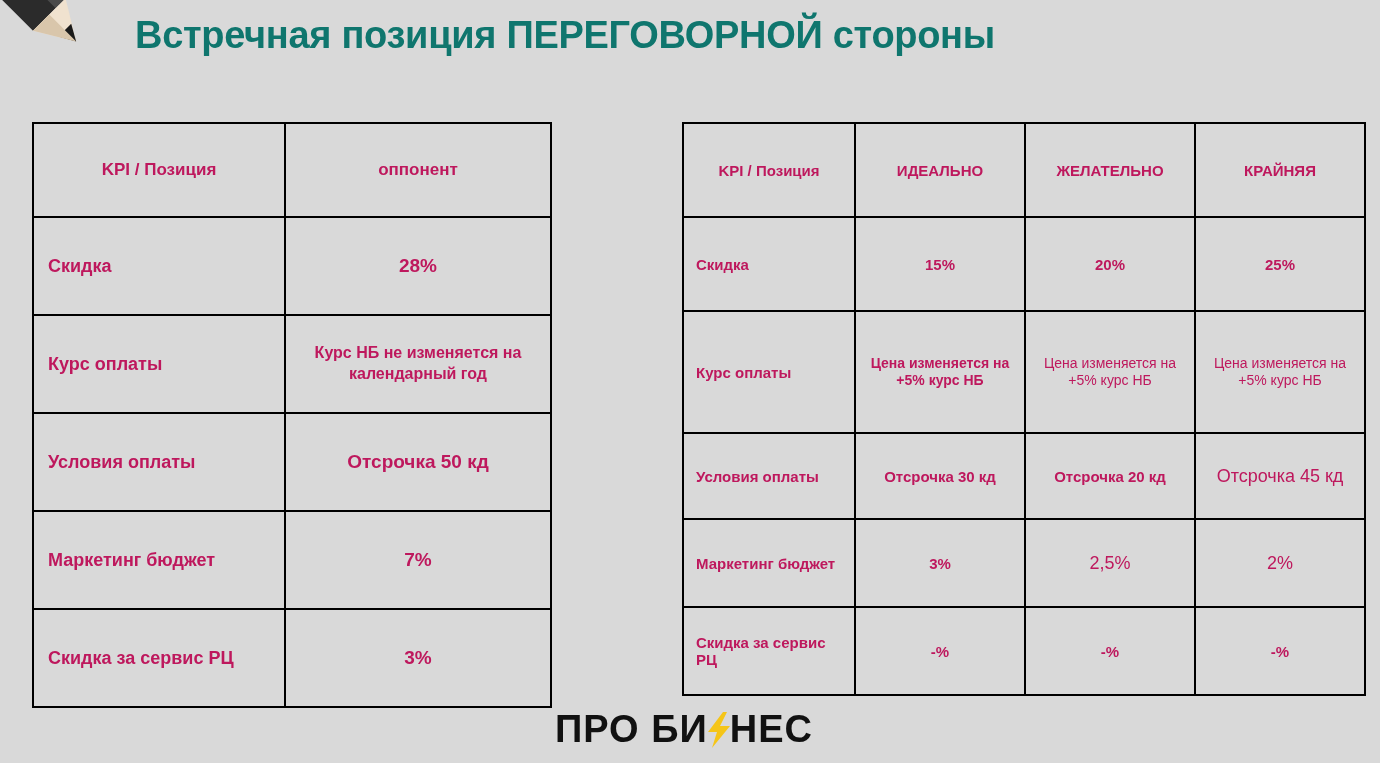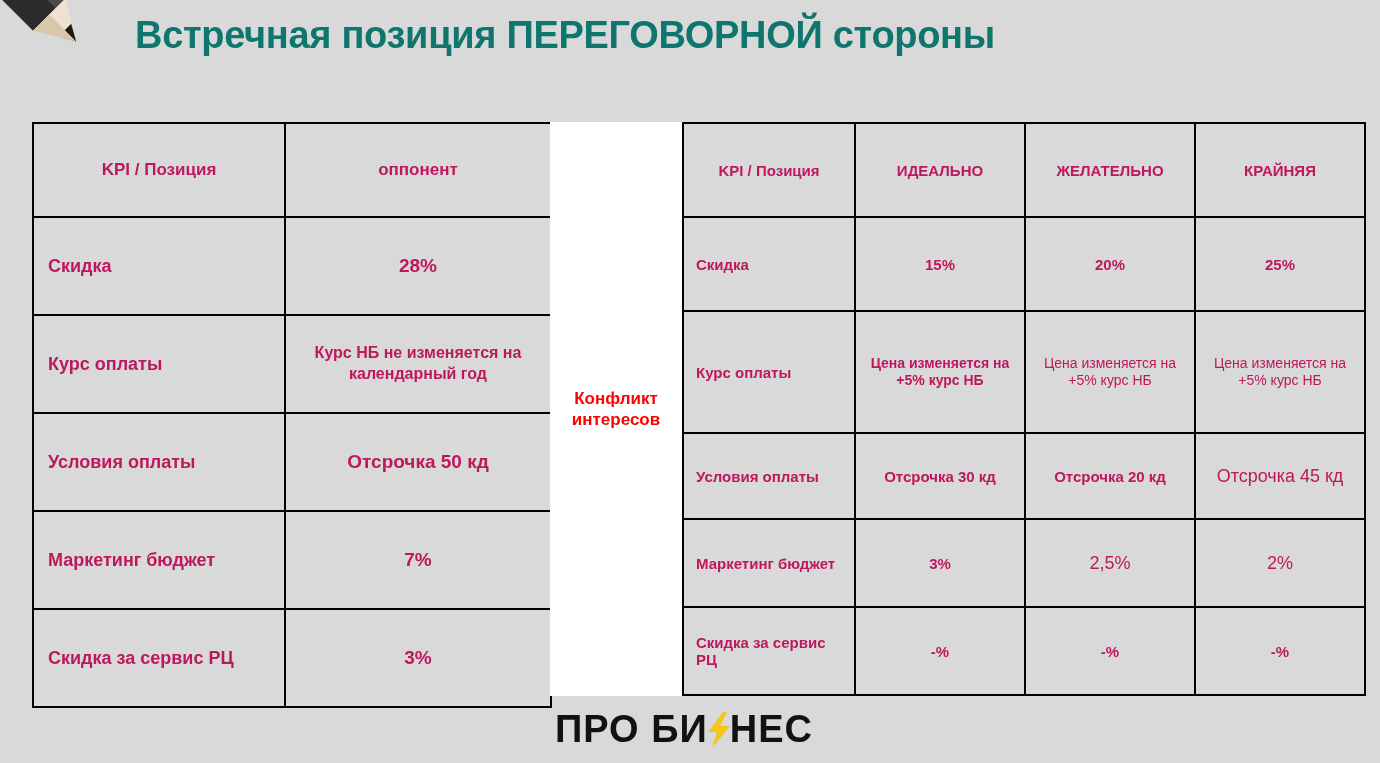--- a/index.html
+++ b/index.html
@@ -223,26 +223,20 @@
         <td class="rowlabel">Маркетинг бюджет</td>
         <td class="val">7%</td>
       </tr>
       <tr class="body-row">
         <td class="rowlabel">Скидка за сервис РЦ</td>
         <td class="val">3%</td>
       </tr>
     </tbody>
   </table>
 
-  <div class="middle">
-    <div class="conflict">
-      <div>Конфликт</div>
-      <div>интересов</div>
-    </div>
-  </div>
 
   <table class="kpi right-table">
     <colgroup>
         <col class="c1">
         <col class="c2">
         <col class="c3">
         <col class="c4">
       </colgroup>
     <tbody>
       <tr>

